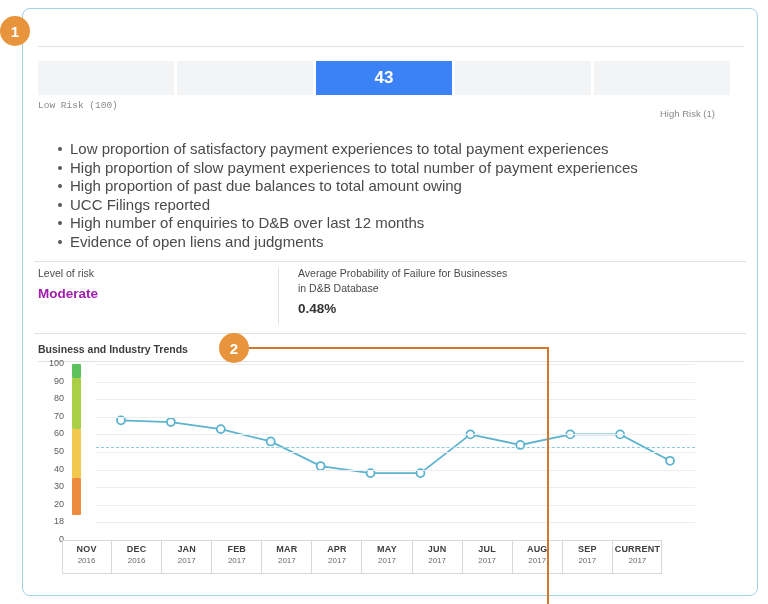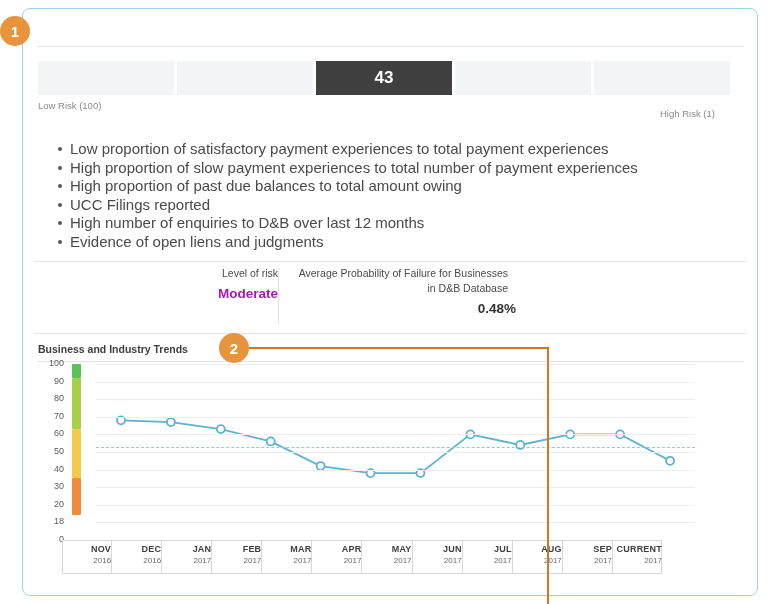--- a/index.html
+++ b/index.html
@@ -61,21 +61,21 @@
     position: absolute;
     display: flex;
     gap: 3px;
   }
   .seg {
     background: #f2f4f5;
     height: 34px;
     width: 136px;
   }
   .seg.active {
-    background: #404040;
+    background: #3b82f6;
     color: #ffffff;
     font-size: 17px;
     font-weight: bold;
     display: flex;
     align-items: center;
     justify-content: center;
   }
   .scale-label {
     position: absolute;
     font-size: 9.5px;
@@ -104,21 +104,21 @@
     background: #585858;
   }
 
   
   .riskrow {
     position: absolute;
     left: 34px; top: 266px;
     width: 712px; height: 62px;
     display: flex;
   }
-  .riskcell { position: relative; text-align: right; }
+  .riskcell { position: relative; }
   .riskcell.c1 { width: 244px; }
   .riskcell.c2 { width: 230px; }
   .riskcell.c3 { width: 238px; }
   .riskcell .divider {
     position: absolute; left: 0; top: 2px;
     width: 1px; height: 56px; background: #e2e2e2;
   }
   .rlabel { font-size: 10.5px; color: #4a4a4a; line-height: 15px; }
   .rvalue { font-size: 13.5px; font-weight: bold; color: #333; margin-top: 5px; }
   .rvalue.moderate { color: #a21caf; }
@@ -166,21 +166,21 @@
     position: absolute;
     left: 62px; top: 540px;
     width: 600px; height: 34px;
     display: flex;
     border-top: 1px solid #d8d8d8;
     border-bottom: 1px solid #d8d8d8;
   }
   .mcell {
     flex: 1;
     border-right: 1px solid #d8d8d8;
-    text-align: right;
+    text-align: center;
     padding-top: 3px;
   }
   .mcell:last-child { border-right: none; }
   .mcell .m {
     font-size: 9px; font-weight: bold; color: #3d3d3d; letter-spacing: .2px;
   }
   .mcell .y {
     font-size: 8px; color: #6a6a6a; margin-top: 2px;
   }
   .axis-left-edge {
@@ -223,21 +223,21 @@
 
   <div class="hr" style="left:38px; top:46px; width:706px;"></div>
 
   <div class="scale" style="left:38px; top:61px;">
     <div class="seg"></div>
     <div class="seg"></div>
     <div class="seg active">43</div>
     <div class="seg"></div>
     <div class="seg"></div>
   </div>
-  <div class="scale-label" style="left:38px; top:100px;">Low Risk (100)</div>
+  <div class="scale-label" style="left:38px; top:100px;font-family:Liberation Mono, monospace;">Low Risk (100)</div>
   <div class="scale-label" style="left:660px; top:108px;">High Risk (1)</div>
 
   <ul class="bullets">
     <li>Low proportion of satisfactory payment experiences to total payment experiences</li>
     <li>High proportion of slow payment experiences to total number of payment experiences</li>
     <li>High proportion of past due balances to total amount owing</li>
     <li>UCC Filings reported</li>
     <li>High number of enquiries to D&amp;B over last 12 months</li>
     <li>Evidence of open liens and judgments</li>
   </ul>

